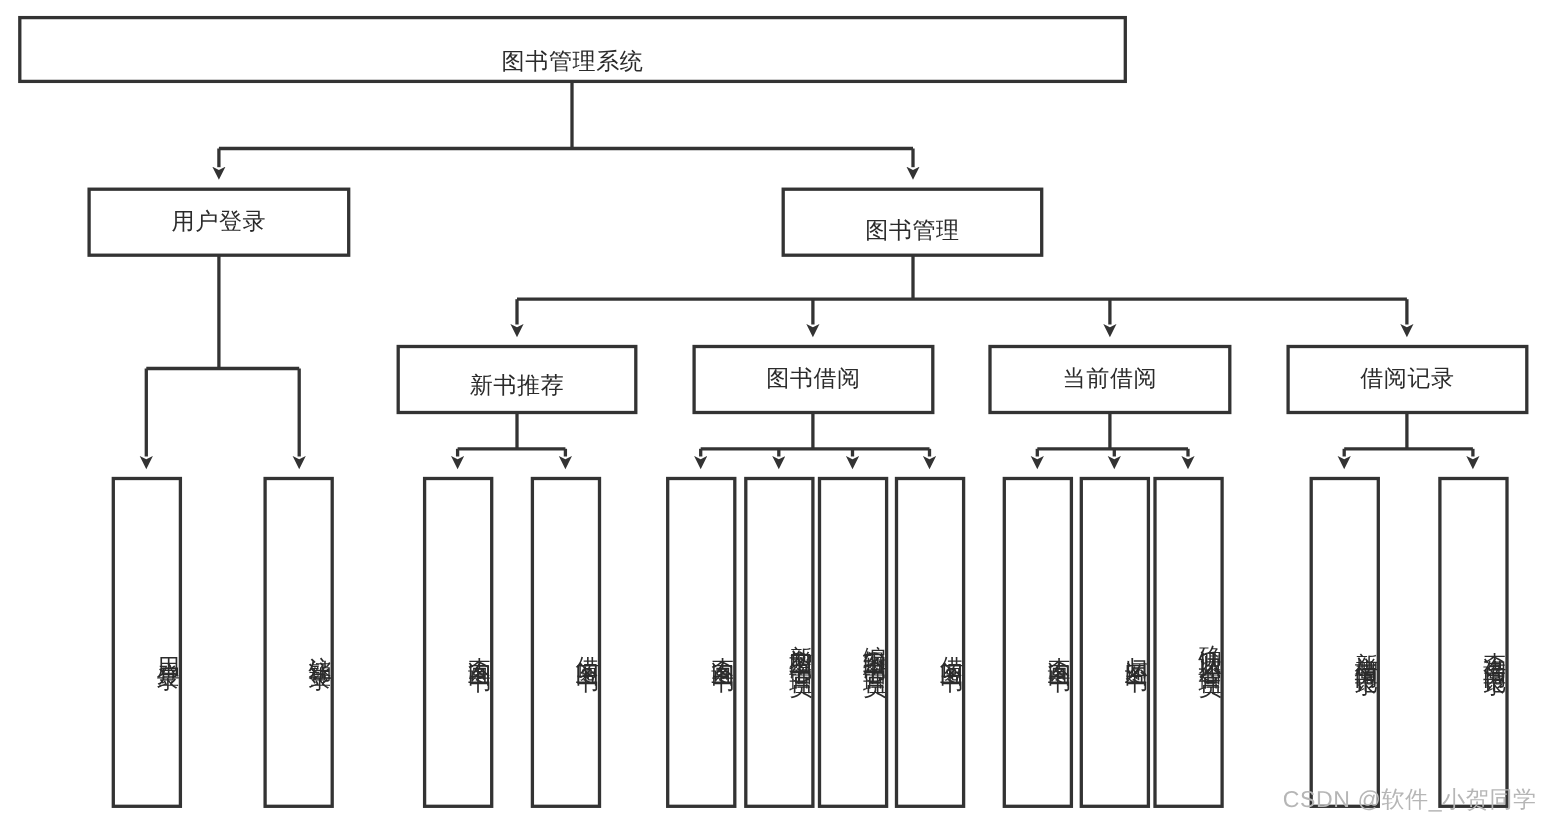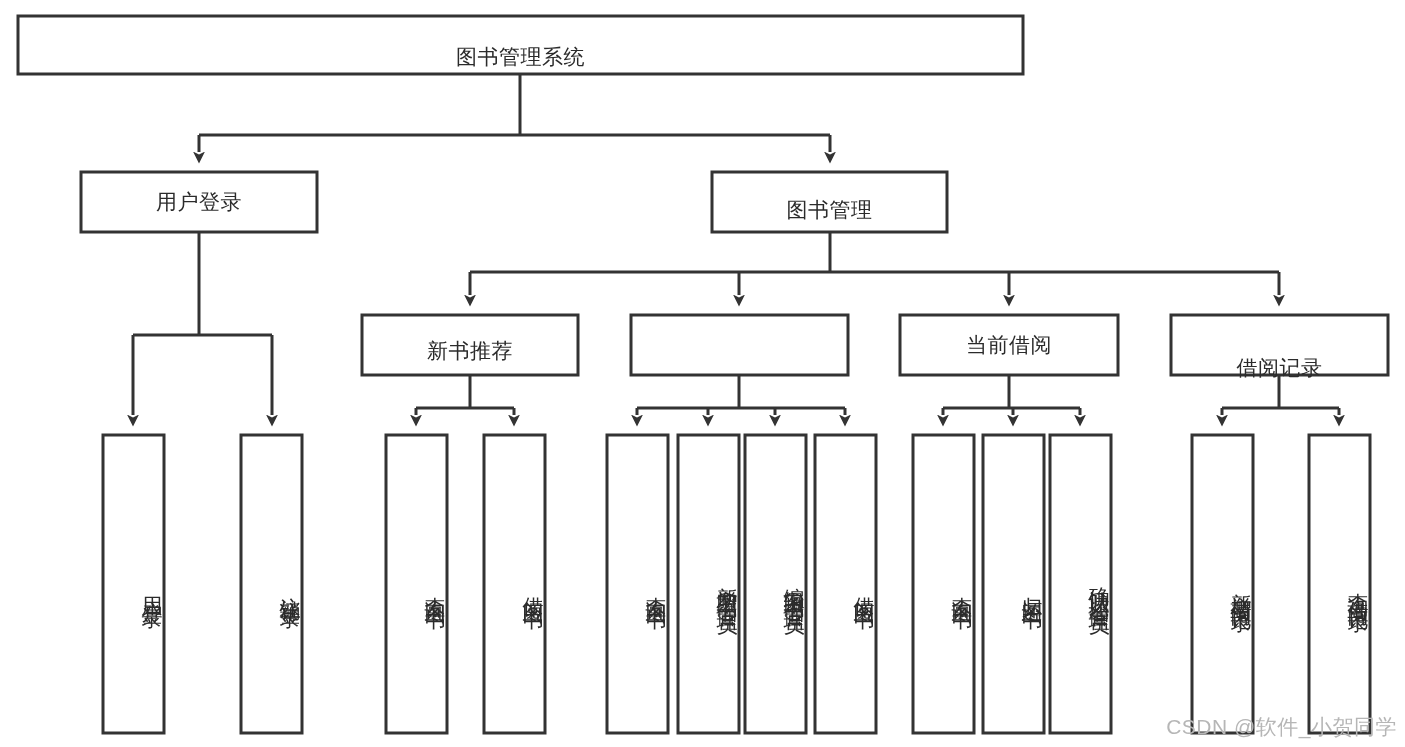--- a/index.html
+++ b/index.html
@@ -156,22 +156,23 @@
     <path class="connector" d="M1222,408 L1222,415" marker-end="url(#arrow)"></path>
     <path class="connector" d="M1339,408 L1339,415" marker-end="url(#arrow)"></path>
   </svg>
 
   <div class="node-label horizontal" style="left:18px; top:16px; width:1005px; height:58px;margin-top:12px;">图书管理系统</div>
 
   <div class="node-label horizontal" style="left:81px; top:172px; width:236px; height:60px;">用户登录</div>
   <div class="node-label horizontal" style="left:712px; top:172px; width:235px; height:76px;">图书管理</div>
 
   <div class="node-label horizontal" style="left:362px; top:329px; width:216px; height:44px;">新书推荐</div>
+  <div class="node-label horizontal" style="left:631px; top:315px; width:217px; height:60px;">图书借阅</div>
   <div class="node-label horizontal" style="left:900px; top:315px; width:218px; height:60px;">当前借阅</div>
-  <div class="node-label horizontal" style="left:1171px; top:315px; width:217px; height:60px;margin-top:23px;">借阅记录</div>
+  <div class="node-label horizontal" style="left:1171px; top:315px; width:217px; height:60px;">借阅记录</div>
 
   <div class="node-label vertical" style="left:103px; top:435px; width:61px; height:298px;">用户登录</div>
   <div class="node-label vertical" style="left:241px; top:435px; width:61px; height:298px;">注销登录</div>
   <div class="node-label vertical" style="left:386px; top:435px; width:61px; height:298px;">查询图书</div>
   <div class="node-label vertical" style="left:484px; top:435px; width:61px; height:298px;">借阅图书</div>
   <div class="node-label vertical" style="left:607px; top:435px; width:61px; height:298px;">查询图书</div>
   <div class="node-label vertical" style="left:678px; top:435px; width:61px; height:298px;">新增图书（管理员）</div>
   <div class="node-label vertical" style="left:745px; top:435px; width:61px; height:298px;">编辑图书（管理员）</div>
   <div class="node-label vertical" style="left:815px; top:435px; width:61px; height:298px;">借阅图书</div>
   <div class="node-label vertical" style="left:913px; top:435px; width:61px; height:298px;">查询图书</div>

